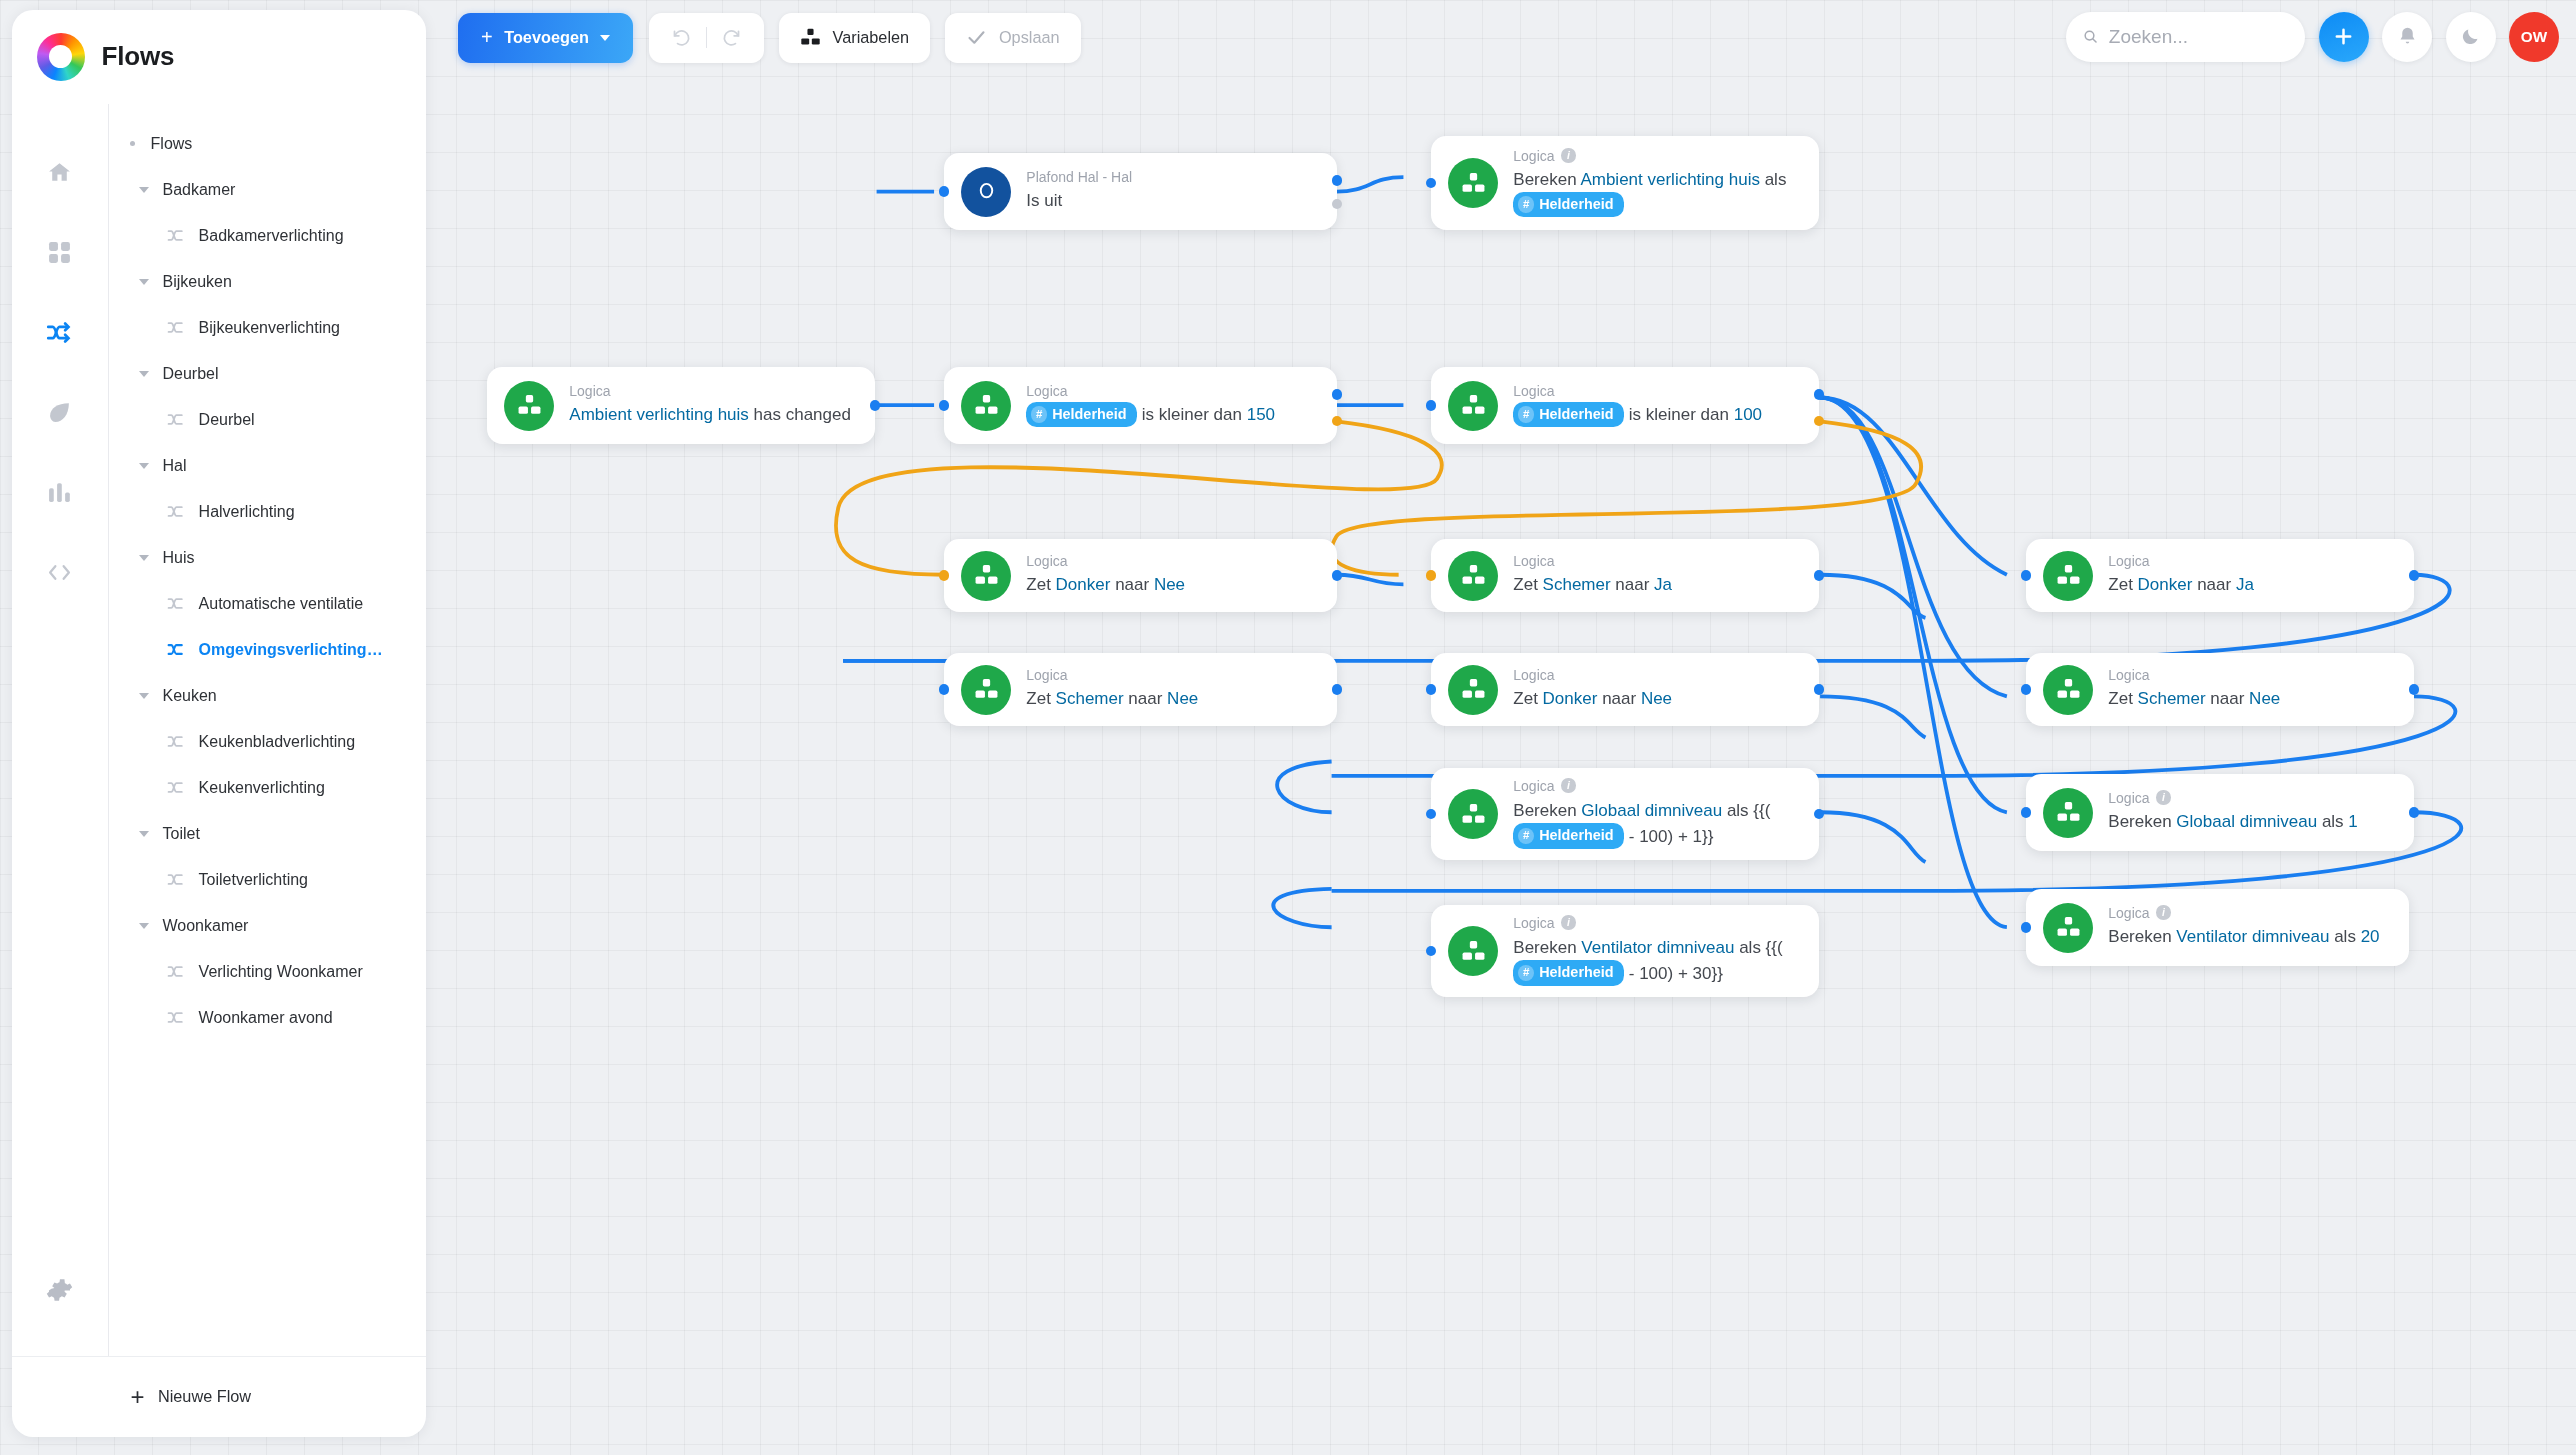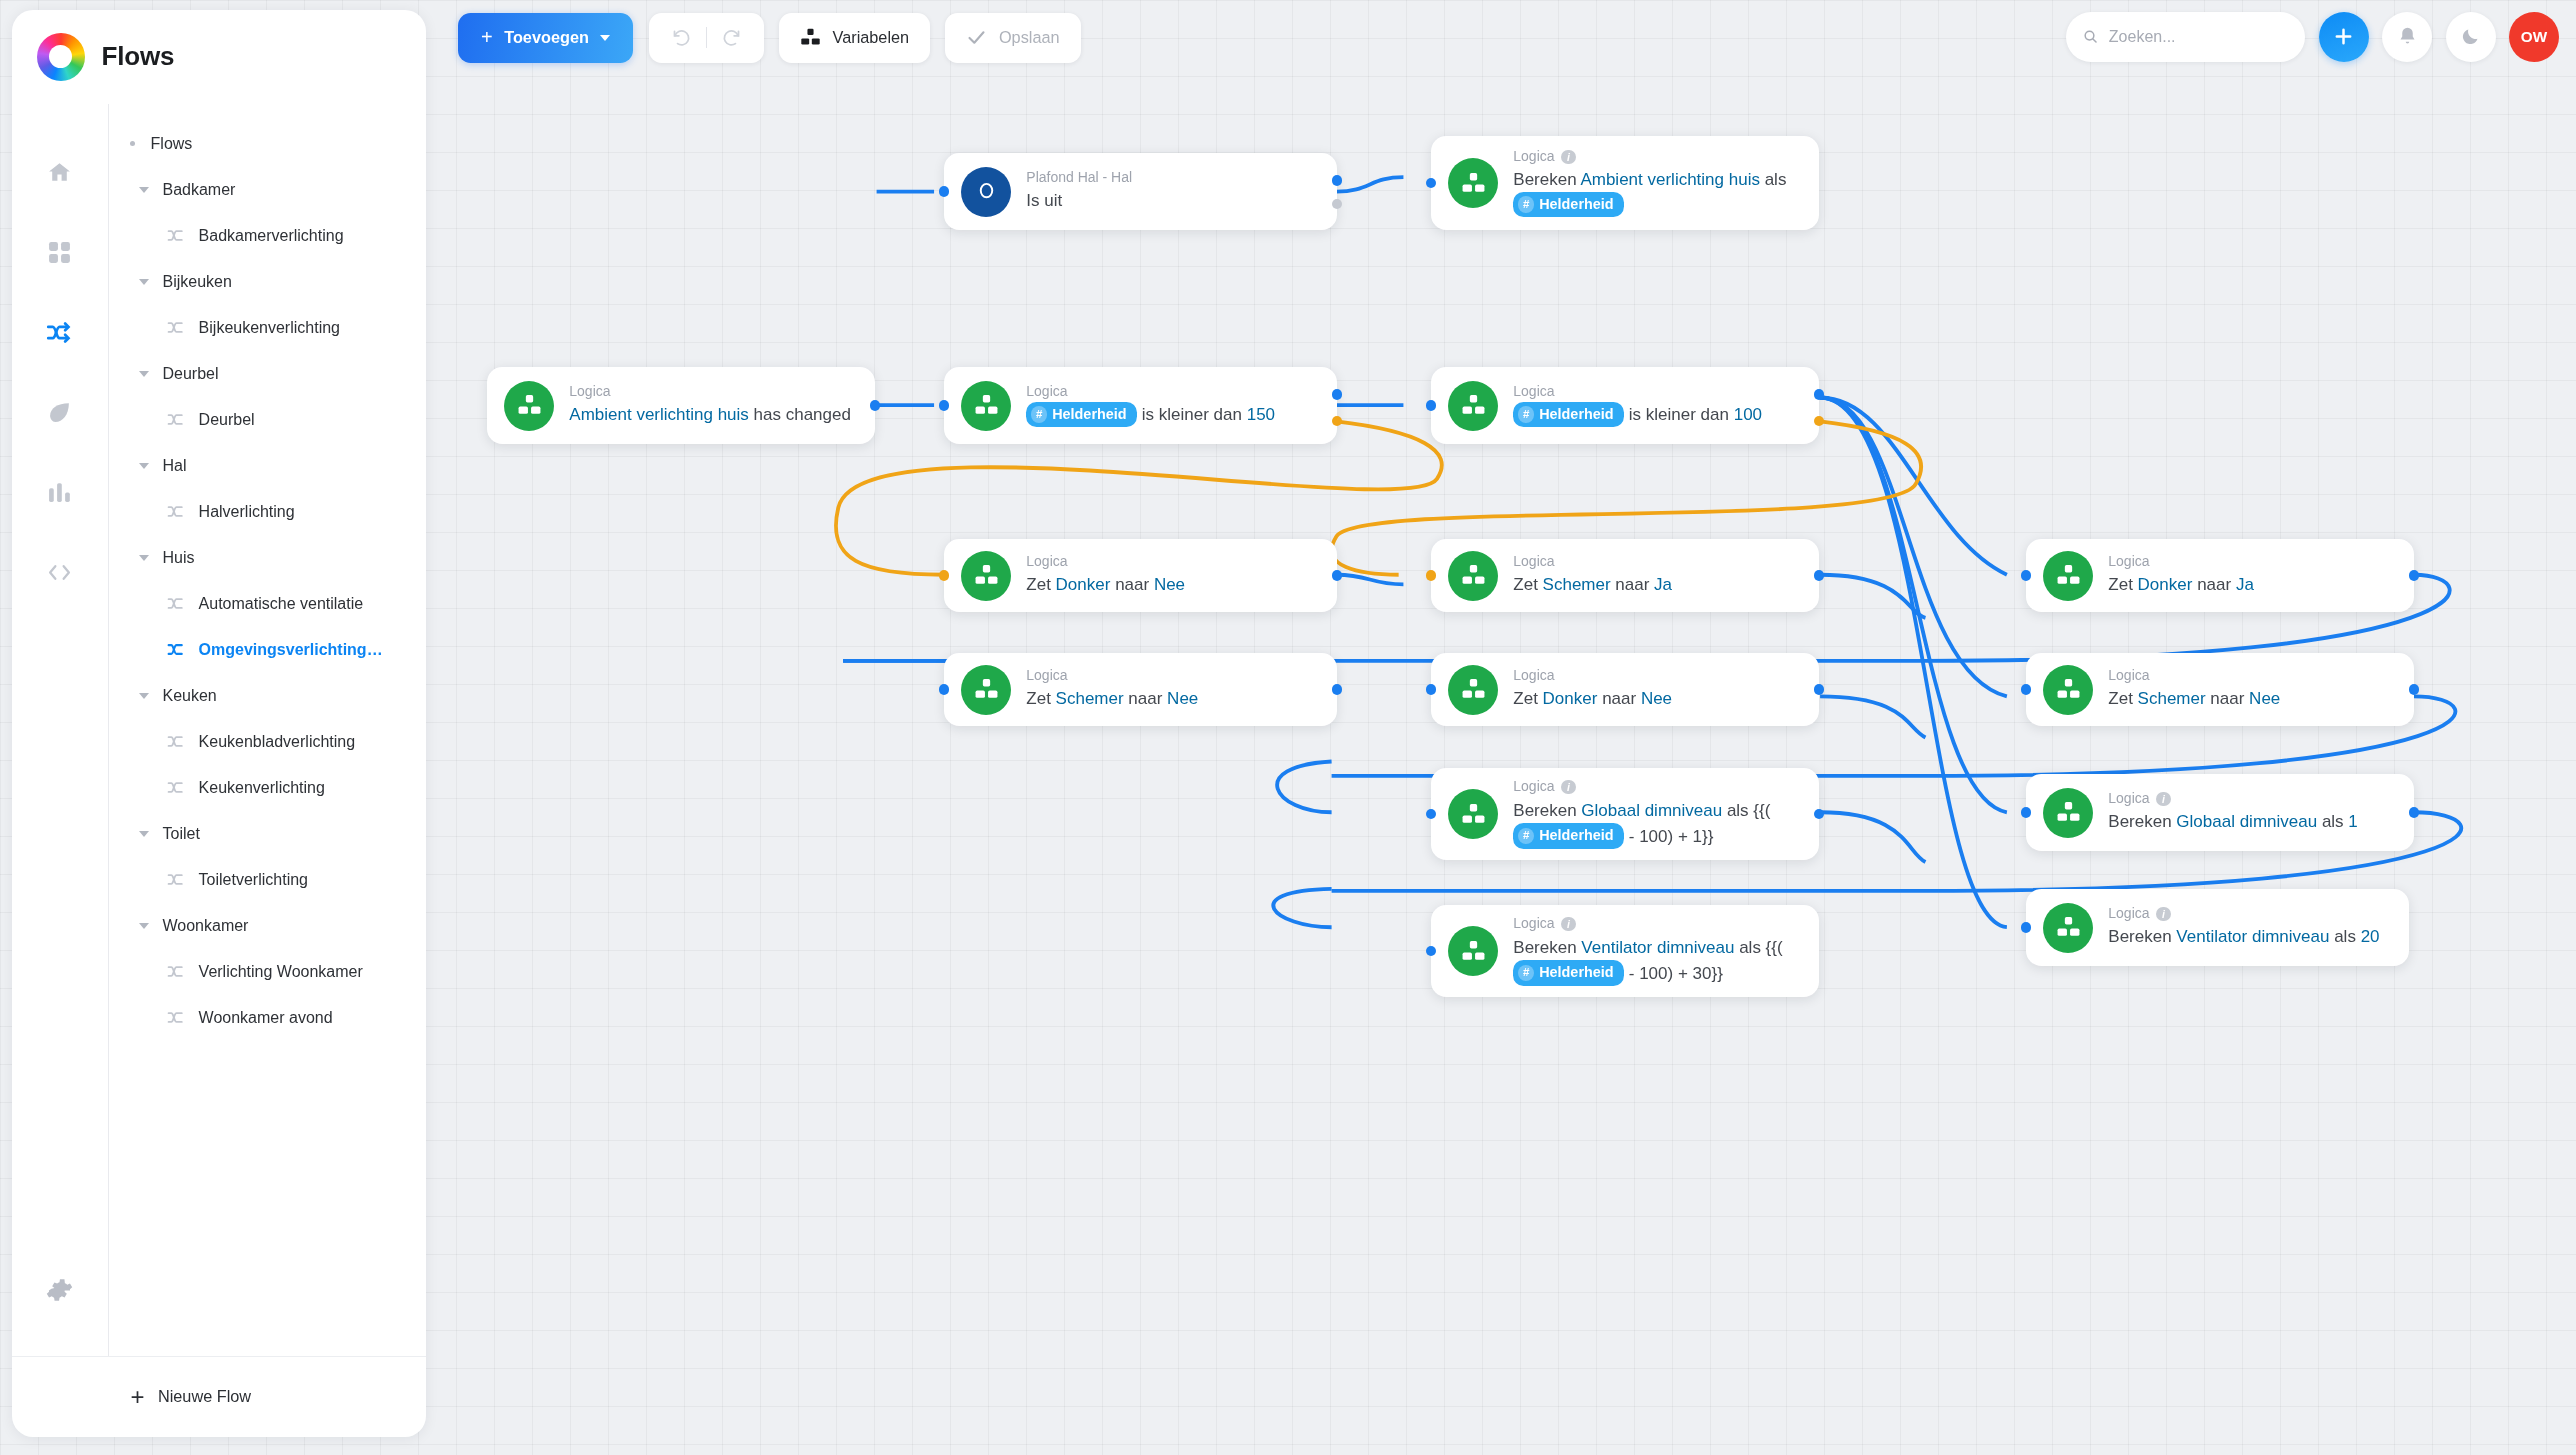--- a/index.html
+++ b/index.html
@@ -109,40 +109,40 @@
   .ur-div { width: 1px; height: 21px; background: #e2e4e9; margin: 0 7.7px; }
   .btn-save { color: #aeb2ba; cursor: default; }
 
   
   .hdr-right { position: absolute; right: 17px; top: 11.5px; display: flex; align-items: center; gap: 13.4px; }
   .search-box {
     width: 239px; height: 50px; border-radius: 25px; background: #fff;
     display: flex; align-items: center; gap: 10.5px; padding: 0 17px;
     box-shadow: 0 1px 5.7px rgba(20,25,40,.07);
   }
-  .search-box input { border: none; outline: none; background: transparent; font-family: "Liberation Sans", sans-serif; font-size: 16px; width: 100%; color: #30333a; }
+  .search-box input { border: none; outline: none; background: transparent; font-family: "Liberation Sans", sans-serif; font-size: 19px; width: 100%; color: #30333a; }
   .search-box input::placeholder { color: #a7abb4; }
   .ic-btn { width: 50px; height: 50px; border-radius: 50%; background: #fff; display: flex; align-items: center; justify-content: center; cursor: pointer; box-shadow: 0 1px 5.7px rgba(20,25,40,.07); }
   .ic-btn.blue { background: linear-gradient(160deg,#0d8bf5,#2aa8fb); box-shadow: 0 1.9px 7.7px rgba(30,140,245,.33); }
   .avatar { width: 50px; height: 50px; border-radius: 50%; background: #f0392b; color:#fff; display:flex; align-items:center; justify-content:center; font-size:15.3px; font-weight:700; cursor:pointer; }
 
   
   .edges { position: absolute; left: 0; top: 0; width: 2576px; height: 1455px; pointer-events: none; }
   .card {
     position: absolute; background: #fff; border-radius: 15.3px;
     box-shadow: 0 2.9px 11.5px rgba(20,25,40,.10);
     display: flex; align-items: center; padding: 0 19px 0 17px;
     cursor: pointer;
   }
   .card .avatar-ico { width: 50px; height: 50px; border-radius: 50%; flex: none; display: flex; align-items: center; justify-content: center; margin-right: 15.3px; }
   .av-green { background: #1fa84a; }
   .av-navy  { background: #2a4e8f; }
   .av-blue  { background: #12529e; }
   .card .body { min-width: 0; }
-  .meta { font-size: 14px; color: #9ea3ad; display: flex; align-items: flex-end; gap: 6.7px; line-height: 1.15; margin-bottom: 3.8px; }
+  .meta { font-size: 14px; color: #9ea3ad; display: flex; align-items: flex-start; gap: 6.7px; line-height: 1.15; margin-bottom: 3.8px; }
   .info-i { width: 14.4px; height: 14.4px; border-radius: 50%; background: #c7cbd2; color: #fff; font-size: 10.5px; font-weight: 700; display: inline-flex; align-items: center; justify-content: center; font-style: italic; }
   .tag-ico { width: 14.4px; height: 14.4px; }
   .ttl { font-size: 17px; color: #44484f; line-height: 1.45; white-space: nowrap; }
   .ttl b { color: #0369a1; font-weight: 400; }
   .chip {
     display: inline-flex; align-items: center; gap: 4.8px;
     background: #2eaaf5; color: #fff; border-radius: 10.5px;
     padding: 1.9px 10.5px 1.9px 4.8px; font-size: 14.4px; font-weight: 700;
     vertical-align: middle; position: relative; top: -1px;
   }

